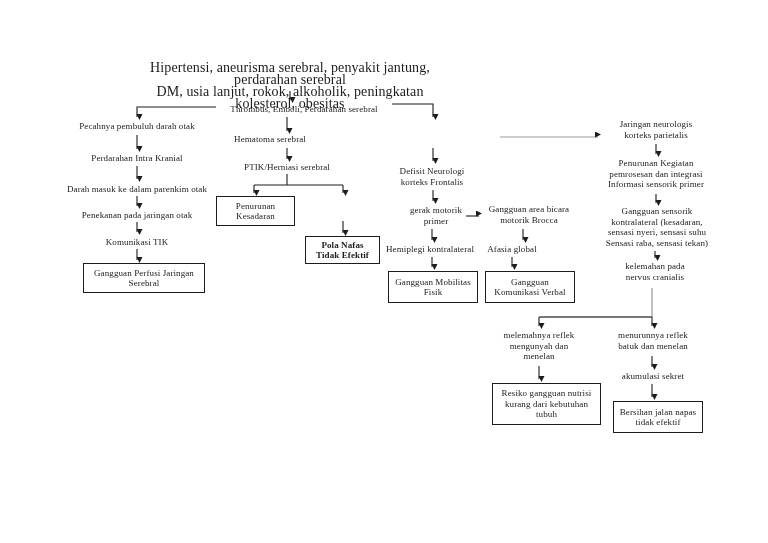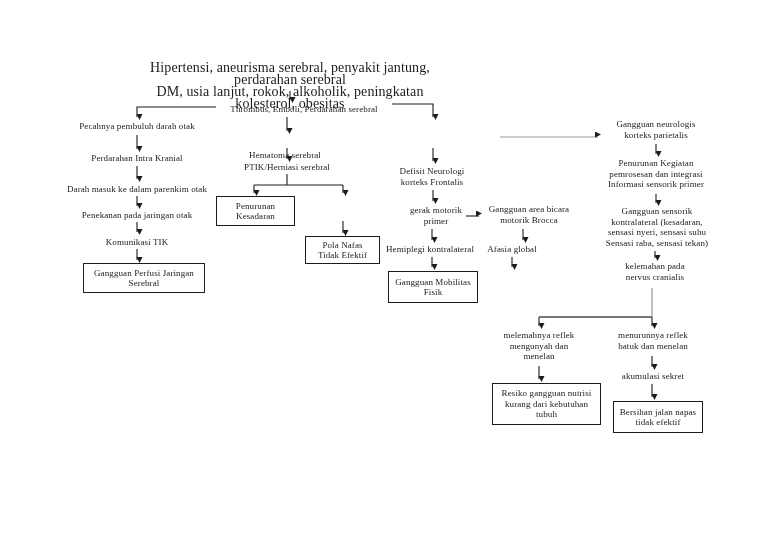--- a/index.html
+++ b/index.html
@@ -119,31 +119,31 @@
     <div>Penekanan pada jaringan otak</div>
   </div>
   <div class="node" style="left:87px;top:237px;width:100px;">
     <div>Komunikasi TIK</div>
   </div>
   <div class="node boxed" style="left:83px;top:263px;width:120px;height:28px;">
     <div>Gangguan Perfusi Jaringan</div>
     <div>Serebral</div>
   </div>
 
-  <div class="node" style="left:230px;top:134px;width:110px;margin-top:16px;">
+  <div class="node" style="left:215px;top:134px;width:110px;">
     <div>Hematoma serebral</div>
   </div>
   <div class="node" style="left:222px;top:162px;width:130px;">
     <div>PTIK/Herniasi serebral</div>
   </div>
   <div class="node boxed" style="left:216px;top:196px;width:77px;height:28px;">
     <div>Penurunan</div>
     <div>Kesadaran</div>
   </div>
-  <div class="node boxed" style="left:305px;top:236px;width:73px;height:26px;">
+  <div class="node boxed" style="left:305px;top:236px;width:73px;height:26px;font-weight:bold;">
     <div>Pola Nafas</div>
     <div>Tidak Efektif</div>
   </div>
 
   <div class="node" style="left:377px;top:166px;width:110px;">
     <div>Defisit Neurologi</div>
     <div>korteks Frontalis</div>
   </div>
   <div class="node" style="left:396px;top:205px;width:80px;">
     <div>gerak motorik</div>
@@ -156,23 +156,27 @@
   <div class="node" style="left:370px;top:244px;width:120px;">
     <div>Hemiplegi kontralateral</div>
   </div>
   <div class="node boxed" style="left:388px;top:271px;width:88px;height:30px;">
     <div>Gangguan Mobilitas</div>
     <div>Fisik</div>
   </div>
   <div class="node" style="left:472px;top:244px;width:80px;">
     <div>Afasia global</div>
   </div>
+  <div class="node boxed" style="left:485px;top:271px;width:88px;height:30px;">
+    <div>Gangguan</div>
+    <div>Komunikasi Verbal</div>
+  </div>
 
   <div class="node" style="left:601px;top:119px;width:110px;">
-    <div>Gangguan neurologis</div>
+    <div>Jaringan neurologis</div>
     <div>korteks parietalis</div>
   </div>
   <div class="node" style="left:591px;top:158px;width:130px;">
     <div>Penurunan Kegiatan</div>
     <div>pemrosesan dan integrasi</div>
     <div>Informasi sensorik primer</div>
   </div>
   <div class="node" style="left:587px;top:206px;width:140px;">
     <div>Gangguan sensorik</div>
     <div>kontralateral (kesadaran,</div>

